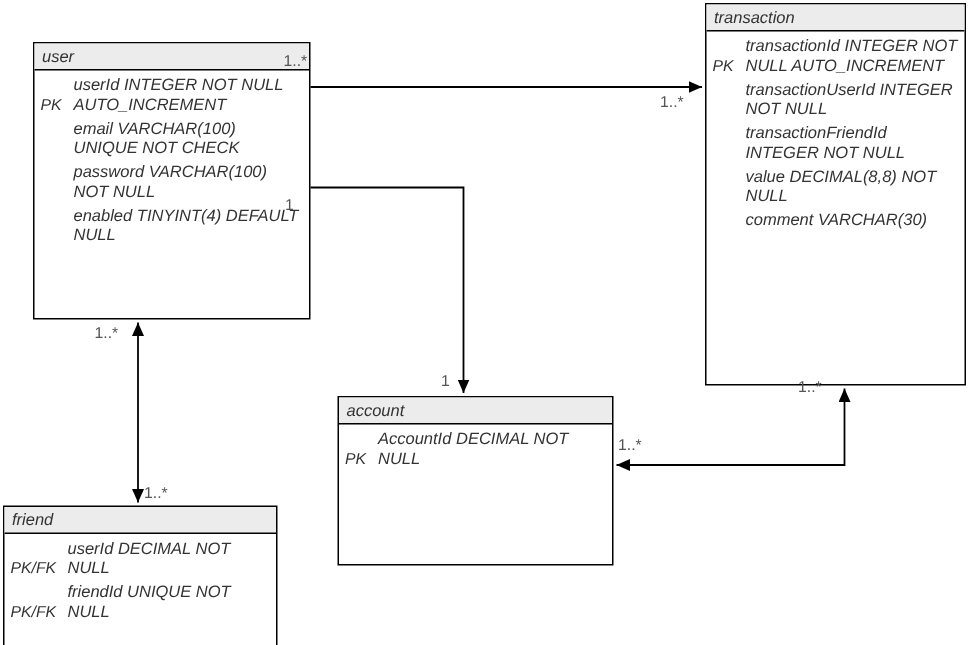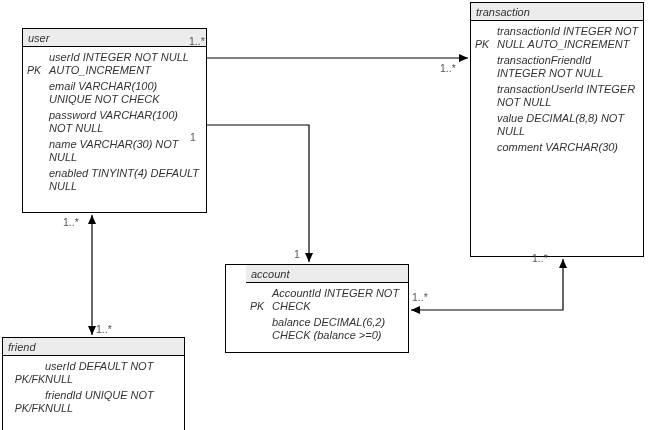--- a/index.html
+++ b/index.html
@@ -58,21 +58,20 @@
     font-size: 10.5px;
     color: #333333;
     width: 22px;
     min-width: 22px;
     line-height: 13px;
     white-space: nowrap;
   }
   .attr-key.wide {
     width: 38px;
     min-width: 38px;
-    text-align: right;
   }
   .attr-text {
     font-size: 11px;
     color: #333333;
     line-height: 13px;
     flex: 1;
   }
   .card-label {
     position: absolute;
     font-size: 10.5px;
@@ -122,75 +121,67 @@
       <div class="attr">
         <span class="attr-key"></span>
         <span class="attr-text">email VARCHAR(100) UNIQUE NOT CHECK</span>
       </div>
       <div class="attr">
         <span class="attr-key"></span>
         <span class="attr-text">password VARCHAR(100) NOT NULL</span>
       </div>
       <div class="attr">
         <span class="attr-key"></span>
-        <span class="attr-text">name VARCHAR(30) NOT NULL</span>
-      </div>
-      <div class="attr">
-        <span class="attr-key"></span>
         <span class="attr-text">enabled TINYINT(4) DEFAULT NULL</span>
       </div>
     </div>
   </div>
 
   <div class="entity" style="left:470px; top:2px; width:174px; height:255px;">
     <div class="entity-title">transaction</div>
     <div class="entity-body">
       <div class="attr">
         <span class="attr-key">PK</span>
         <span class="attr-text">transactionId INTEGER NOT NULL AUTO_INCREMENT</span>
       </div>
       <div class="attr">
         <span class="attr-key"></span>
+        <span class="attr-text">transactionUserId INTEGER NOT NULL</span>
+      </div>
+      <div class="attr">
+        <span class="attr-key"></span>
         <span class="attr-text">transactionFriendId INTEGER NOT NULL</span>
       </div>
       <div class="attr">
         <span class="attr-key"></span>
-        <span class="attr-text">transactionUserId INTEGER NOT NULL</span>
-      </div>
-      <div class="attr">
-        <span class="attr-key"></span>
         <span class="attr-text">value DECIMAL(8,8) NOT NULL</span>
       </div>
       <div class="attr">
         <span class="attr-key"></span>
         <span class="attr-text">comment VARCHAR(30)</span>
       </div>
     </div>
   </div>
 
-  <div class="entity" style="left:225px; top:264px; width:184px; height:89px;padding-left:20px;">
+  <div class="entity" style="left:225px; top:264px; width:184px; height:113px;">
     <div class="entity-title">account</div>
     <div class="entity-body">
       <div class="attr">
         <span class="attr-key">PK</span>
-        <span class="attr-text">AccountId INTEGER NOT CHECK</span>
-      </div>
-      <div class="attr">
-        <span class="attr-key"></span>
-        <span class="attr-text">balance DECIMAL(6,2) CHECK (balance &gt;=0)</span>
+        <span class="attr-text">AccountId DECIMAL NOT NULL</span>
       </div>
     </div>
   </div>
 
   <div class="entity" style="left:2px; top:337px; width:183px; height:111px;">
     <div class="entity-title">friend</div>
     <div class="entity-body">
       <div class="attr">
         <span class="attr-key wide">PK/FK</span>
-        <span class="attr-text">userId DEFAULT NOT NULL</span>
+        <span class="attr-text">userId DECIMAL NOT NULL</span>
       </div>
       <div class="attr">
         <span class="attr-key wide">PK/FK</span>
         <span class="attr-text">friendId UNIQUE NOT NULL</span>
       </div>
     </div>
   </div>
 
   <span class="card-label" style="left:189px; top:35px;">1..*</span>
   <span class="card-label" style="left:440px; top:62px;">1..*</span>

